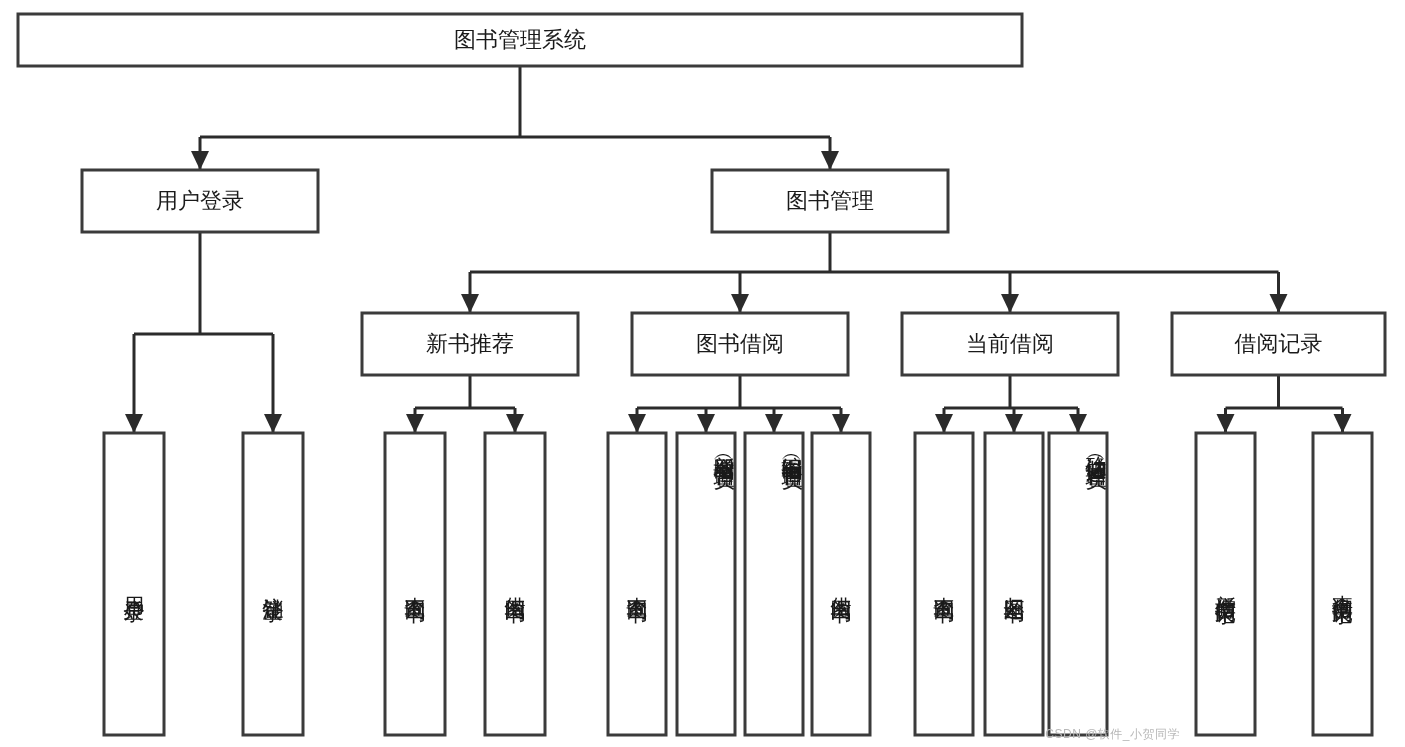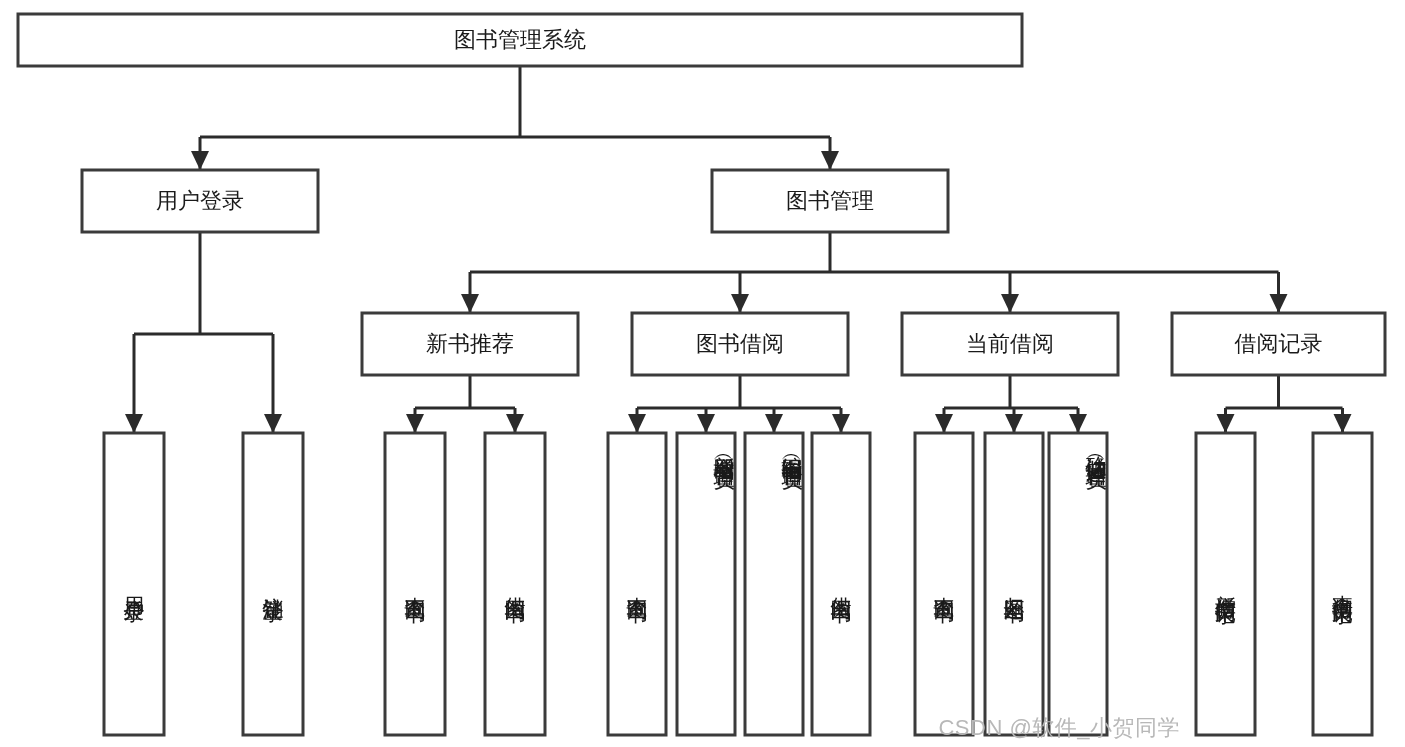--- a/index.html
+++ b/index.html
@@ -59,21 +59,21 @@
     color: #1a1a1a;
     white-space: nowrap;
     text-align: center;
     pointer-events: none;
   }
   .watermark {
     position: absolute;
     right: 8px;
     bottom: 4px;
     font-family: "Liberation Sans", "DejaVu Sans", sans-serif;
-    font-size: 22px;
+    font-size: 12px;
     color: #b8b8b8;
     letter-spacing: 0.5px;
     white-space: nowrap;
   }
 </style>
 </head>
 <body>
 
 <div id="diagram-root">
   <svg class="diagram-svg" viewBox="0 0 1405 747">

